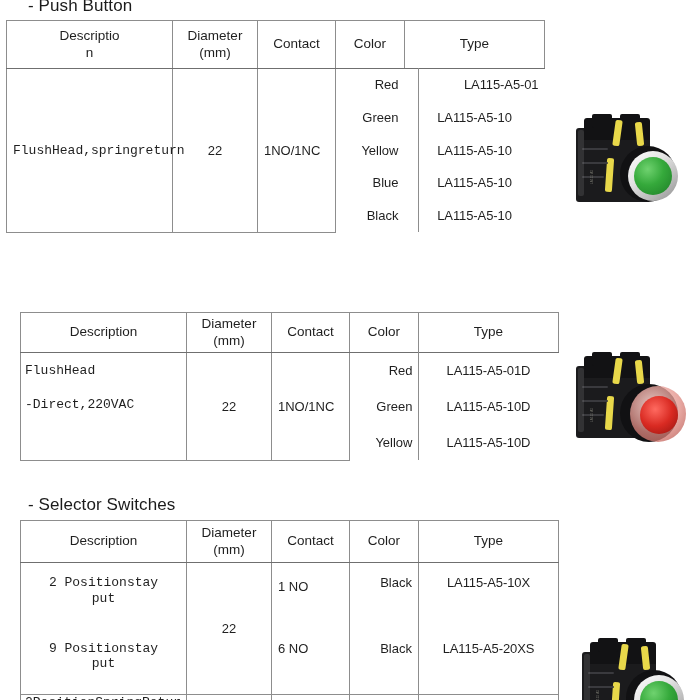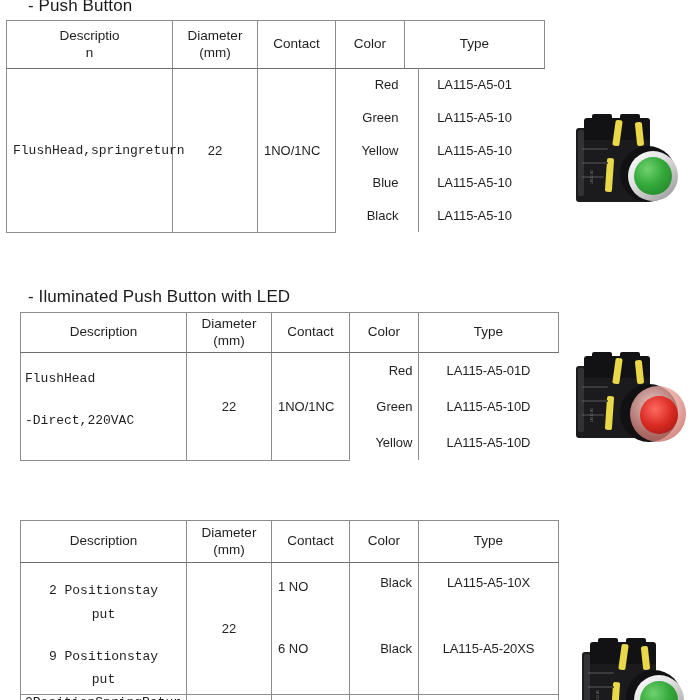--- a/index.html
+++ b/index.html
@@ -48,21 +48,21 @@
     font-size: 13.5px;
     border-bottom: 1px solid #6f6f6f;
   }
   .c-desc   { text-align: center; font-family: Liberation Mono, monospace; }
   .c-desc.left { text-align: left; padding-left: 4px; }
   .c-diam   { text-align: center; }
   .c-cont   { text-align: left; }
   .c-color  { text-align: right; padding-right: 12px; color: #2a2a2a; }
   .c-type   { text-align: center; font-weight: 700; letter-spacing: -.1px; }
 
-  .subrow { display:block;margin-top:8px; }
+  .subrow { display:block; }
   .pad-line { display:block; height: 1px; }
 
   
   .photo {
     position: absolute;
     overflow: hidden;
   }
   .pb { position: absolute; inset: 0; }
 
   
@@ -158,21 +158,21 @@
         <th>Color</th>
         <th>Type</th>
       </tr>
     </thead>
     <tbody>
       <tr>
         <td class="c-desc" rowspan="5" style="height:164px">FlushHead,springreturn</td>
         <td class="c-diam" rowspan="5">22</td>
         <td class="c-cont" rowspan="5">1NO/1NC</td>
         <td class="c-color" style="height:32.8px; border:none;">Red</td>
-        <td class="c-type" style="border:none;">LA115-A5-01</td>
+        <td class="c-type" style="border:none;text-align:right;">LA115-A5-01</td>
       </tr>
       <tr>
         <td class="c-color" style="height:32.8px; border:none;">Green</td>
         <td class="c-type" style="border:none;">LA115-A5-10</td>
       </tr>
       <tr>
         <td class="c-color" style="height:32.8px; border:none;">Yellow</td>
         <td class="c-type" style="border:none;">LA115-A5-10</td>
       </tr>
       <tr>
@@ -201,21 +201,20 @@
       <div class="slit" style="left:16px; top:56px; width:26px; height:2px;"></div>
       <div class="slit" style="left:16px; top:70px; width:22px; height:2px;"></div>
       <div class="micro-txt" style="left:24px; top:78px;">LA115 A5</div>
       <div class="bezel" style="left:54px; top:40px; width:56px; height:56px;"></div>
       <div class="ring" style="left:62px; top:45px; width:50px; height:50px;"></div>
       <div class="cap green" style="left:68px; top:51px; width:38px; height:38px;"></div>
       <div class="shade" style="left:12px; top:24px; width:6px; height:66px;"></div>
     </div>
   </div>
 
-  <div class="section-title" style="left:28px; top:287px;">- Iluminated Push Button with LED</div>
 
   <table class="tbl" style="left:20px; top:312px; width:538px;">
     <colgroup>
       <col style="width:166px">
         <col style="width:85px">
         <col style="width:78px">
       <col style="width:69px">
         <col style="width:140px">
     </colgroup>
     <thead>
@@ -267,20 +266,21 @@
       <div class="slit" style="left:14px; top:58px; width:26px; height:2px;"></div>
       <div class="slit" style="left:14px; top:72px; width:22px; height:2px;"></div>
       <div class="micro-txt" style="left:22px; top:80px;">LA115 A5</div>
       <div class="bezel" style="left:52px; top:42px; width:58px; height:58px;"></div>
       <div class="skirt clear" style="left:62px; top:44px; width:56px; height:56px;"></div>
       <div class="cap redlit" style="left:72px; top:54px; width:38px; height:38px;"></div>
       <div class="shade" style="left:10px; top:26px; width:6px; height:64px;"></div>
     </div>
   </div>
 
+  <div class="section-title" style="left:28px; top:495px;">- Selector Switches</div>
 
   <table class="tbl" style="left:20px; top:520px; width:538px;">
     <colgroup>
       <col style="width:166px">
         <col style="width:85px">
         <col style="width:78px">
       <col style="width:69px">
         <col style="width:140px">
     </colgroup>
     <thead>

